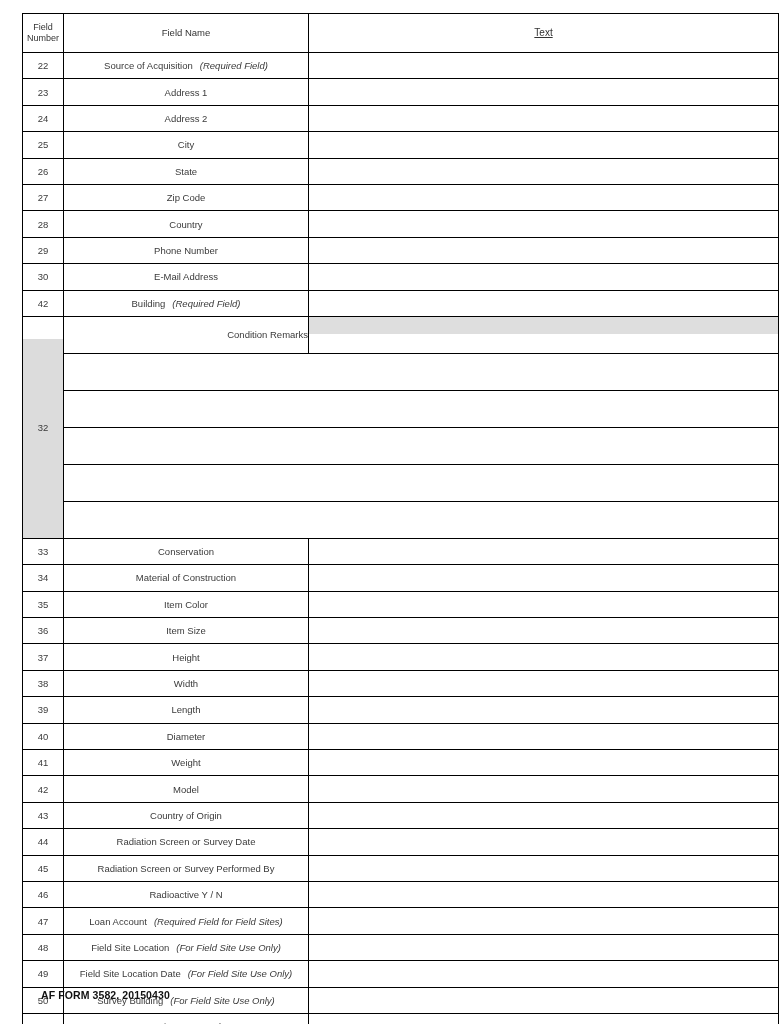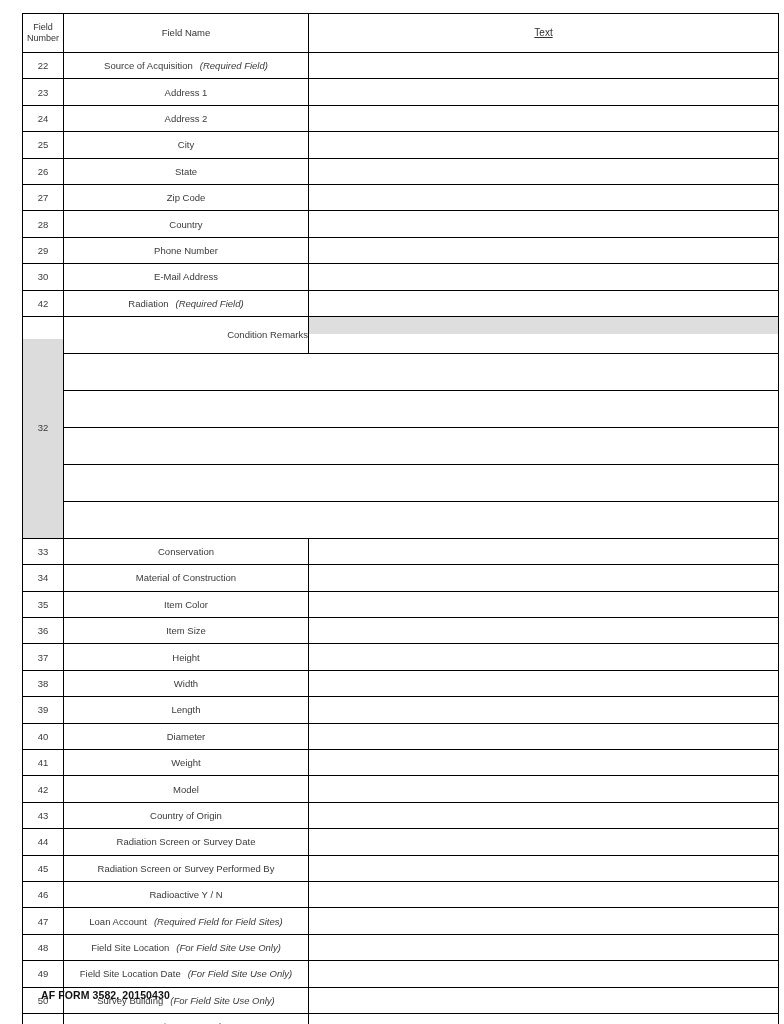--- a/index.html
+++ b/index.html
@@ -206,21 +206,21 @@
           <td class="cell-name"><span>Phone Number</span></td>
           <td class="cell-text"></td>
         </tr>
         <tr class="data-row">
           <td class="cell-num">30</td>
           <td class="cell-name"><span>E-Mail Address</span></td>
           <td class="cell-text"></td>
         </tr>
         <tr class="data-row">
           <td class="cell-num">42</td>
-          <td class="cell-name"><span>Radiation</span><span class="note">(Required Field)</span></td>
+          <td class="cell-name"><span>Building</span><span class="note">(Required Field)</span></td>
           <td class="cell-text"></td>
         </tr>
 
       <tr class="remarks-head">
         <td class="remarks-num-span" rowspan="6">
           <div class="remarks-num-gray"></div>
           <span class="remarks-num-label">32</span>
         </td>
         <td class="remarks-label-cell">
           <span>Condition Remarks</span>

